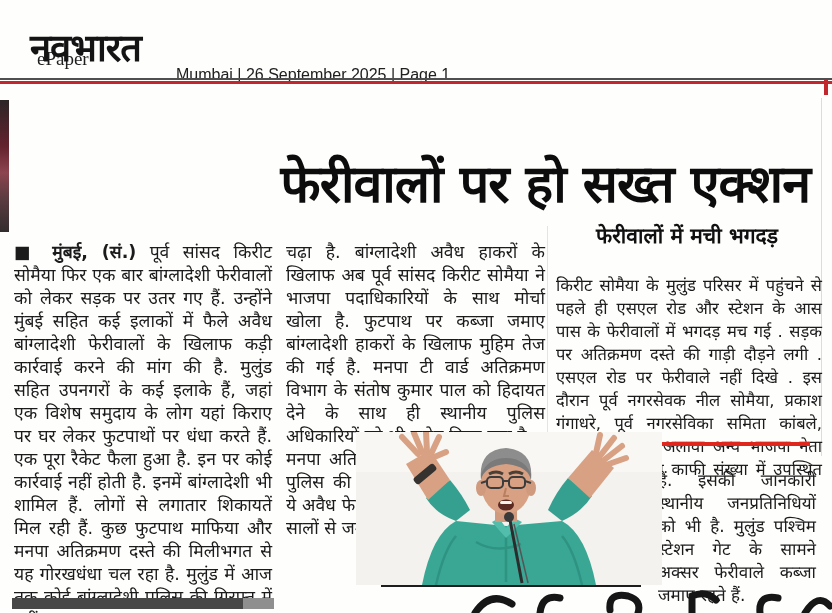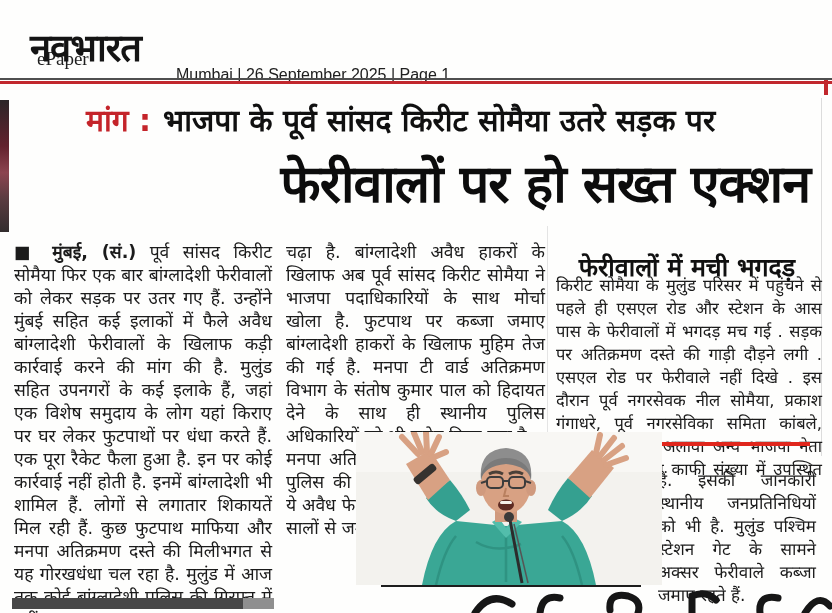--- a/index.html
+++ b/index.html
@@ -23,22 +23,22 @@
   .headline{position:absolute;left:24px;top:146px;width:786px;font-size:52px;font-weight:bold;
             color:#0c0c0c;text-align:right;white-space:nowrap;letter-spacing:-1px;}
 
   
   .bodytxt{position:absolute;font-size:17.5px;line-height:23px;text-align:justify;color:#1b1b1b;}
   .col1{left:14px;top:223px;width:258px;height:372px;}
   .col2a{left:286px;top:223px;width:259px;}
   .col2b{left:286px;top:430px;width:180px;}
   .col3a{left:556px;top:257px;width:266px;font-size:16.5px;}
   .col3b{left:658px;top:452px;width:158px;font-size:17px;}
-  .subhead{position:absolute;left:548px;top:221px;width:278px;font-size:25px;font-weight:bold;
-           text-align:center;color:#101010;white-space:nowrap;margin-top:28px;}
+  .subhead{position:absolute;left:548px;top:221px;width:278px;font-size:21px;font-weight:bold;
+           text-align:center;color:#101010;white-space:nowrap;}
   .col-rule{position:absolute;left:547px;top:226px;width:1px;height:208px;background:#e4e4e4;}
   .redline3{position:absolute;left:562px;top:442px;width:248px;height:4px;background:#e0271d;}
 
   
   .photo{position:absolute;left:356px;top:432px;width:306px;height:153px;}
   .photo svg{display:block;}
   .photo-underline{position:absolute;left:381px;top:585px;width:260px;height:2px;background:#1d1d1d;}
 
   
   .bottom-bar{position:absolute;left:12px;top:598px;width:262px;height:11px;
@@ -52,23 +52,20 @@
 
   <div class="epaper">ePaper</div>
   <div class="logo">नवभारत</div>
   <div class="edition">Mumbai | 26 September 2025 | Page 1</div>
   <div class="rule-dark"></div>
   <div class="rule-red"></div>
   <div class="edge-red-tick"></div>
   <div class="right-rule"></div>
   <div class="left-sliver"></div>
 
-  <div class="kicker">
-    <span class="lbl">मांग :</span><span>भाजपा के पूर्व सांसद किरीट सोमैया उतरे सड़क पर</span>
-  </div>
   <div class="headline">फेरीवालों पर हो सख्त एक्शन</div>
 
   <p class="bodytxt col1"><b><span>■</span> <span>मुंबई, (सं.)</span></b> <span>पूर्व सांसद किरीट सोमैया फिर एक बार बांग्लादेशी फेरीवालों को लेकर सड़क पर उतर गए हैं. उन्होंने मुंबई सहित कई इलाकों में फैले अवैध बांग्लादेशी फेरीवालों के खिलाफ कड़ी कार्रवाई करने की मांग की है. मुलुंड सहित उपनगरों के कई इलाके हैं, जहां एक विशेष समुदाय के लोग यहां किराए पर घर लेकर फुटपाथों पर धंधा करते हैं. एक पूरा रैकेट फैला हुआ है. इन पर कोई कार्रवाई नहीं होती है. इनमें बांग्लादेशी भी शामिल हैं. लोगों से लगातार शिकायतें मिल रही हैं. कुछ फुटपाथ माफिया और मनपा अतिक्रमण दस्ते की मिलीभगत से यह गोरखधंधा चल रहा है. मुलुंड में आज तक कोई बांग्लादेशी पुलिस की गिरफ्त में नहीं</span></p>
 
   <p class="bodytxt col2a">चढ़ा है. बांग्लादेशी अवैध हाकरों के खिलाफ अब पूर्व सांसद किरीट सोमैया ने भाजपा पदाधिकारियों के साथ मोर्चा खोला है. फुटपाथ पर कब्जा जमाए बांग्लादेशी हाकरों के खिलाफ मुहिम तेज की गई है. मनपा टी वार्ड अतिक्रमण विभाग के संतोष कुमार पाल को हिदायत देने के साथ ही स्थानीय पुलिस अधिकारियों को भी सचेत किया गया है.</p>
   <p class="bodytxt col2b">मनपा अतिक्रमण दस्ता और पुलिस की निष्क्रियता से ही ये अवैध फेरीवाले यहां कब्जा सालों से जमाए हुए</p>
 
   <div class="subhead">फेरीवालों में मची भगदड़</div>
   <div class="col-rule"></div>
   <p class="bodytxt col3a">किरीट सोमैया के मुलुंड परिसर में पहुंचने से पहले ही एसएल रोड और स्टेशन के आस पास के फेरीवालों में भगदड़ मच गई . सड़क पर अतिक्रमण दस्ते की गाड़ी दौड़ने लगी . एसएल रोड पर फेरीवाले नहीं दिखे . इस दौरान पूर्व नगरसेवक नील सोमैया, प्रकाश गंगाधरे, पूर्व नगरसेविका समिता कांबले, चंद्रेश ठक्कर के अलावा अन्य भाजपा नेता और स्थानीय लोग काफी संख्या में उपस्थित थे .</p>

